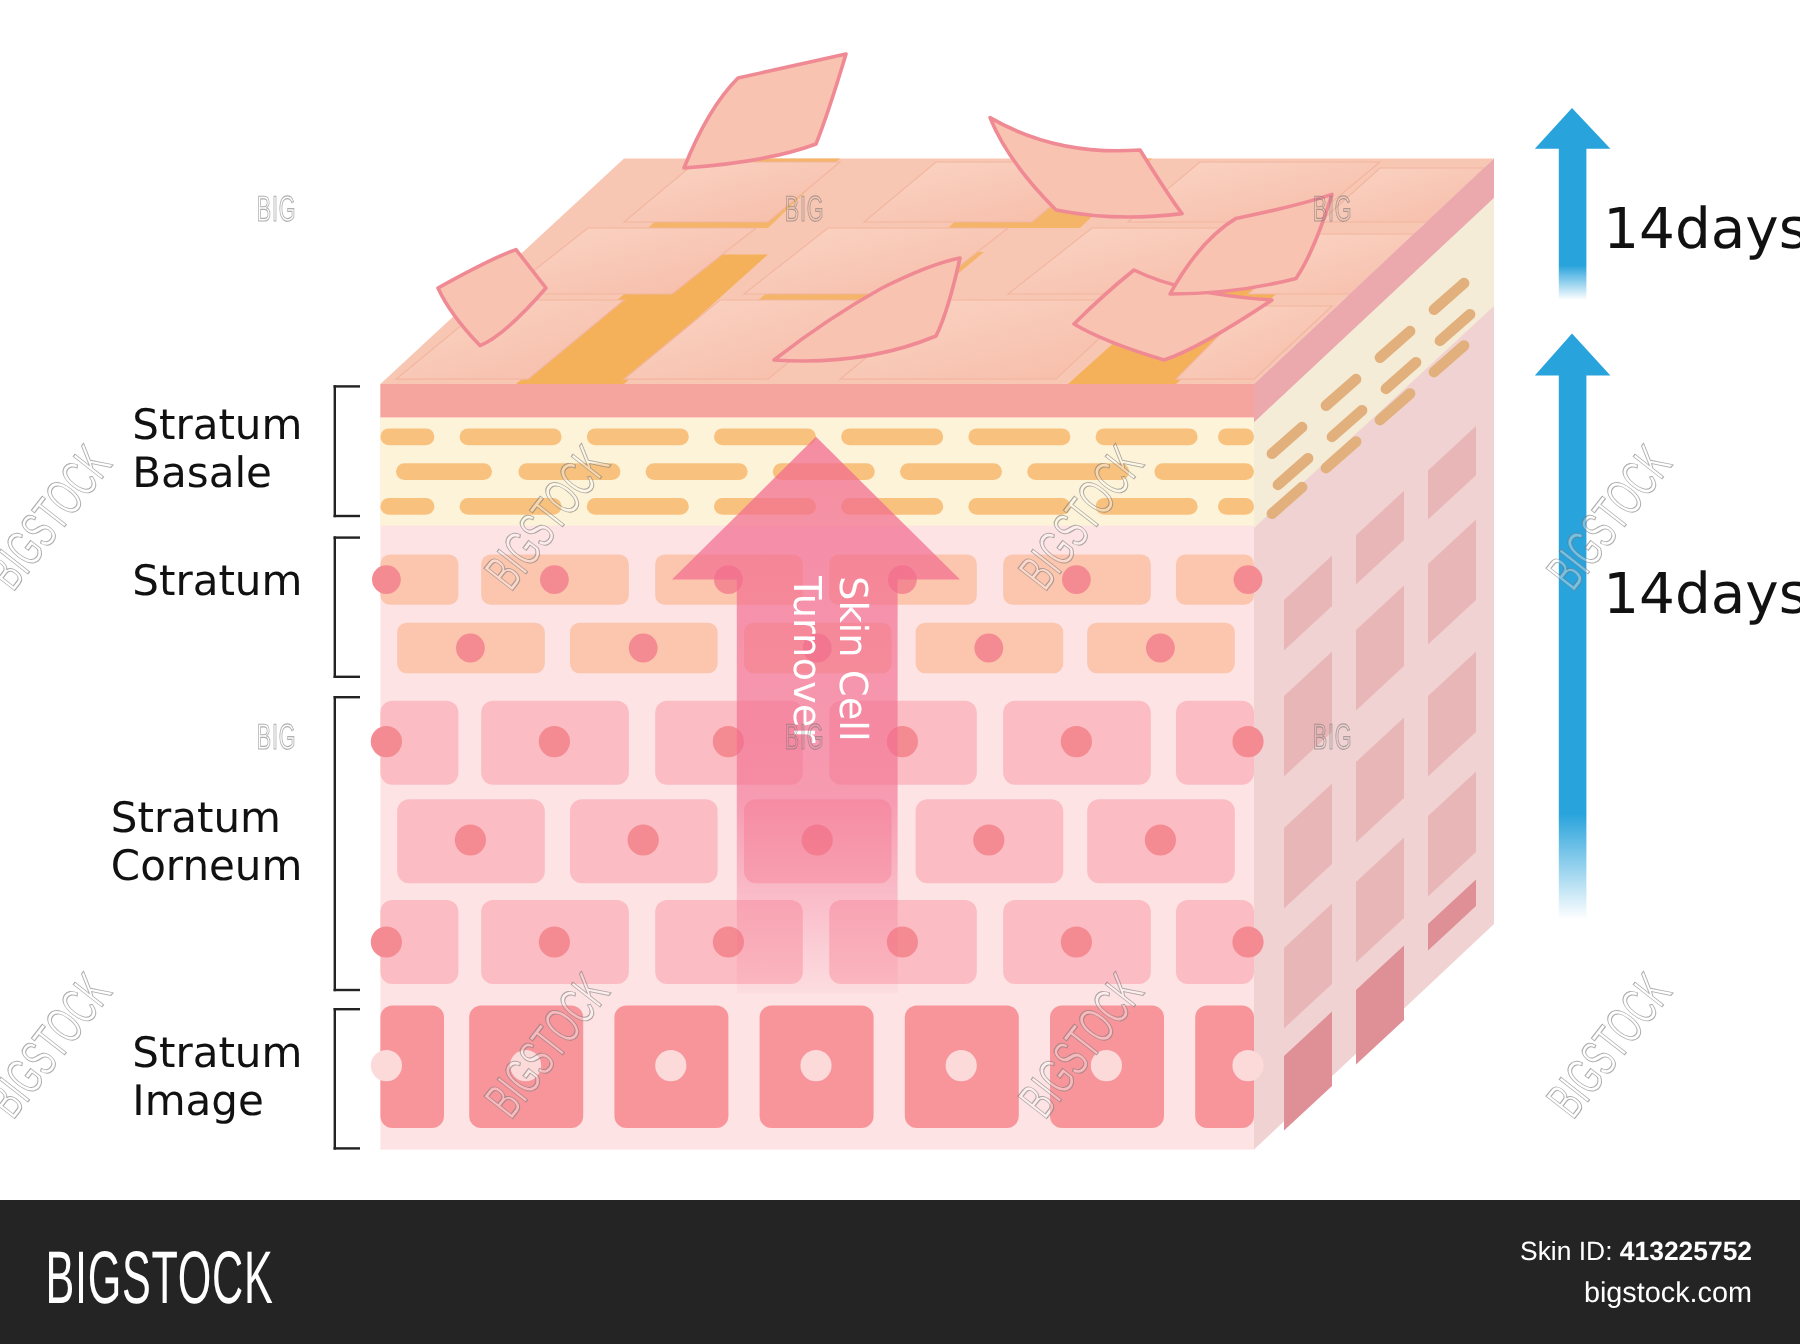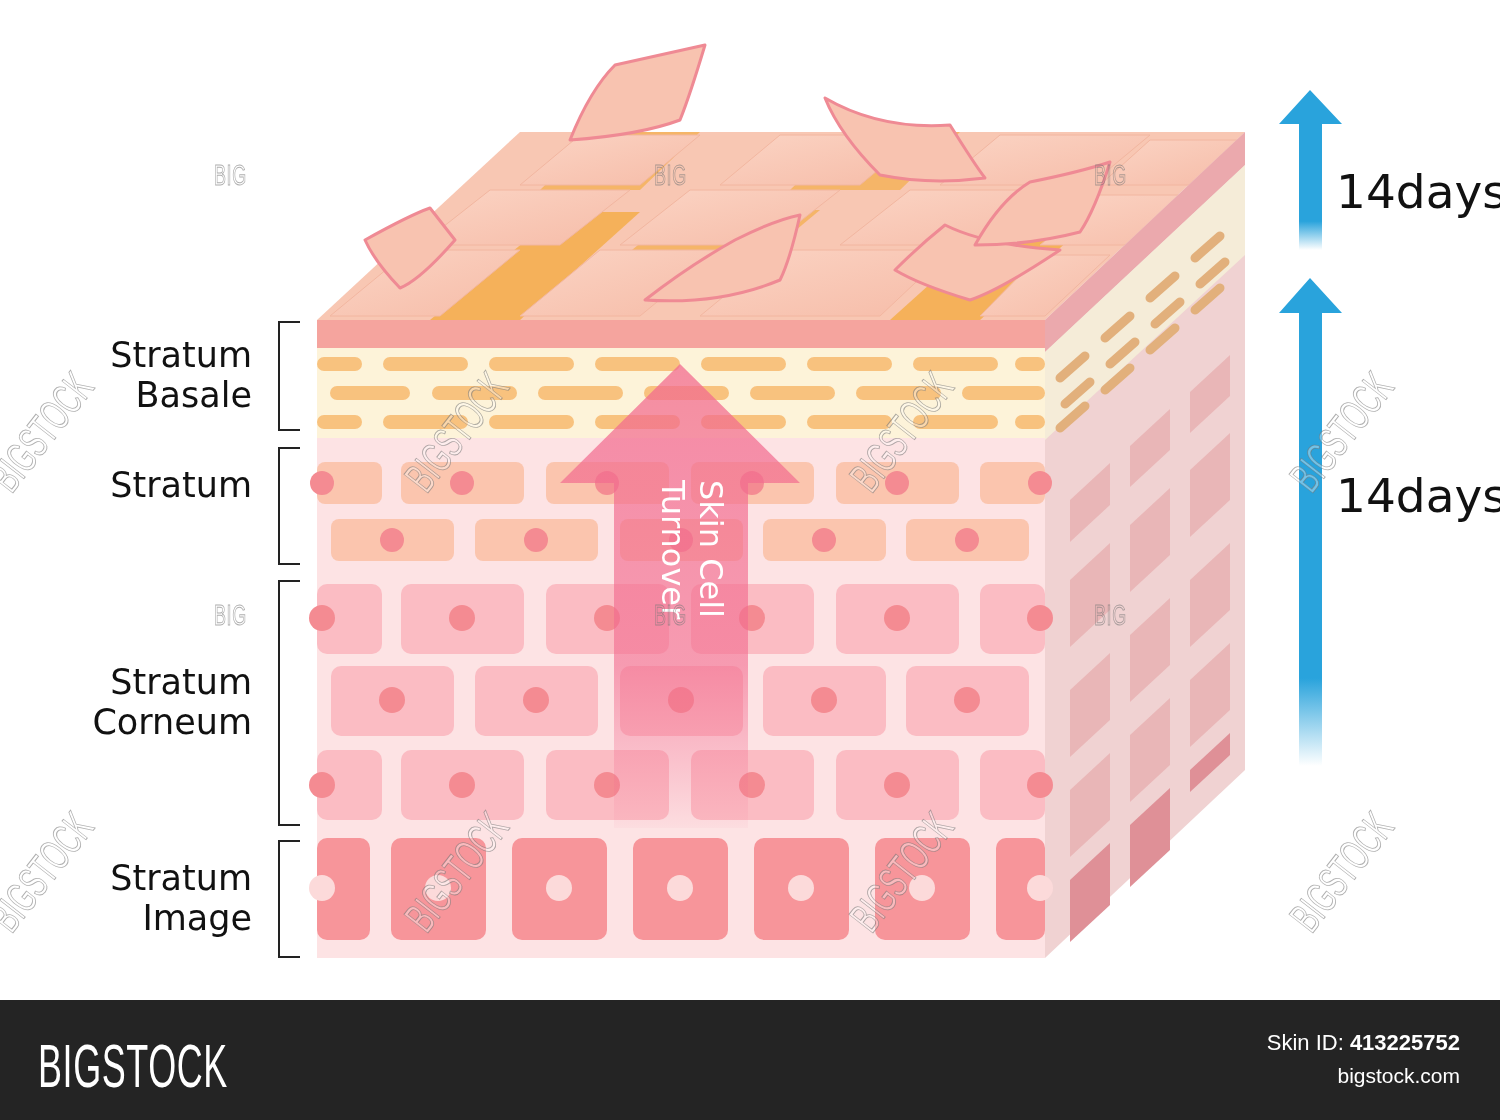--- a/index.html
+++ b/index.html
@@ -3,21 +3,21 @@
   <meta charset="utf-8">
   <style>
     html, body { margin: 0; padding: 0; }
     body {
       width: 1500px; height: 1120px; position: relative; overflow: hidden;
       background: #ffffff;
       font-family: "DejaVu Sans", "Liberation Sans", sans-serif;
     }
     #diagram { position: absolute; left: 0; top: 0; width: 1500px; height: 1000px; }
     .layer-label {
-      position: absolute; right: 1248px; text-align: right;
+      position: absolute; right: 1248px; text-align: left;
       font-size: 35px; line-height: 40px; color: #111111;
     }
     .bracket {
       position: absolute; left: 278px; width: 22px;
       border-top: 2px solid #222; border-bottom: 2px solid #222; border-left: 2px solid #222;
       box-sizing: border-box;
     }
     .days-label {
       position: absolute; left: 1336px; font-size: 47px; color: #111111;
     }
@@ -44,21 +44,21 @@
       position: absolute; left: 38px; top: 30px;
       font-family: "Liberation Sans", sans-serif; font-size: 62px; color: #ffffff;
       transform: scaleX(0.58); transform-origin: left top; letter-spacing: 1px;
     }
     .image-id {
       position: absolute; right: 40px; top: 30px; font-size: 22px; color: #ffffff;
       font-family: "Liberation Sans", sans-serif;
     }
     .image-id b { font-weight: bold; }
     .site {
-      position: absolute; right: 40px; top: 64px; font-size: 21px; color: #ffffff;
+      position: absolute; right: 40px; top: 64px; font-size: 24px; color: #ffffff;
       font-family: "Liberation Sans", sans-serif;
     }
   </style>
 </head>
 <body>
 
 <svg id="diagram" viewBox="0 0 1500 1000" xmlns="http://www.w3.org/2000/svg">
   <defs>
     <linearGradient id="blueFade" x1="0" y1="1" x2="0" y2="0">
       <stop offset="0" stop-color="#29a3dc" stop-opacity="0"></stop>

